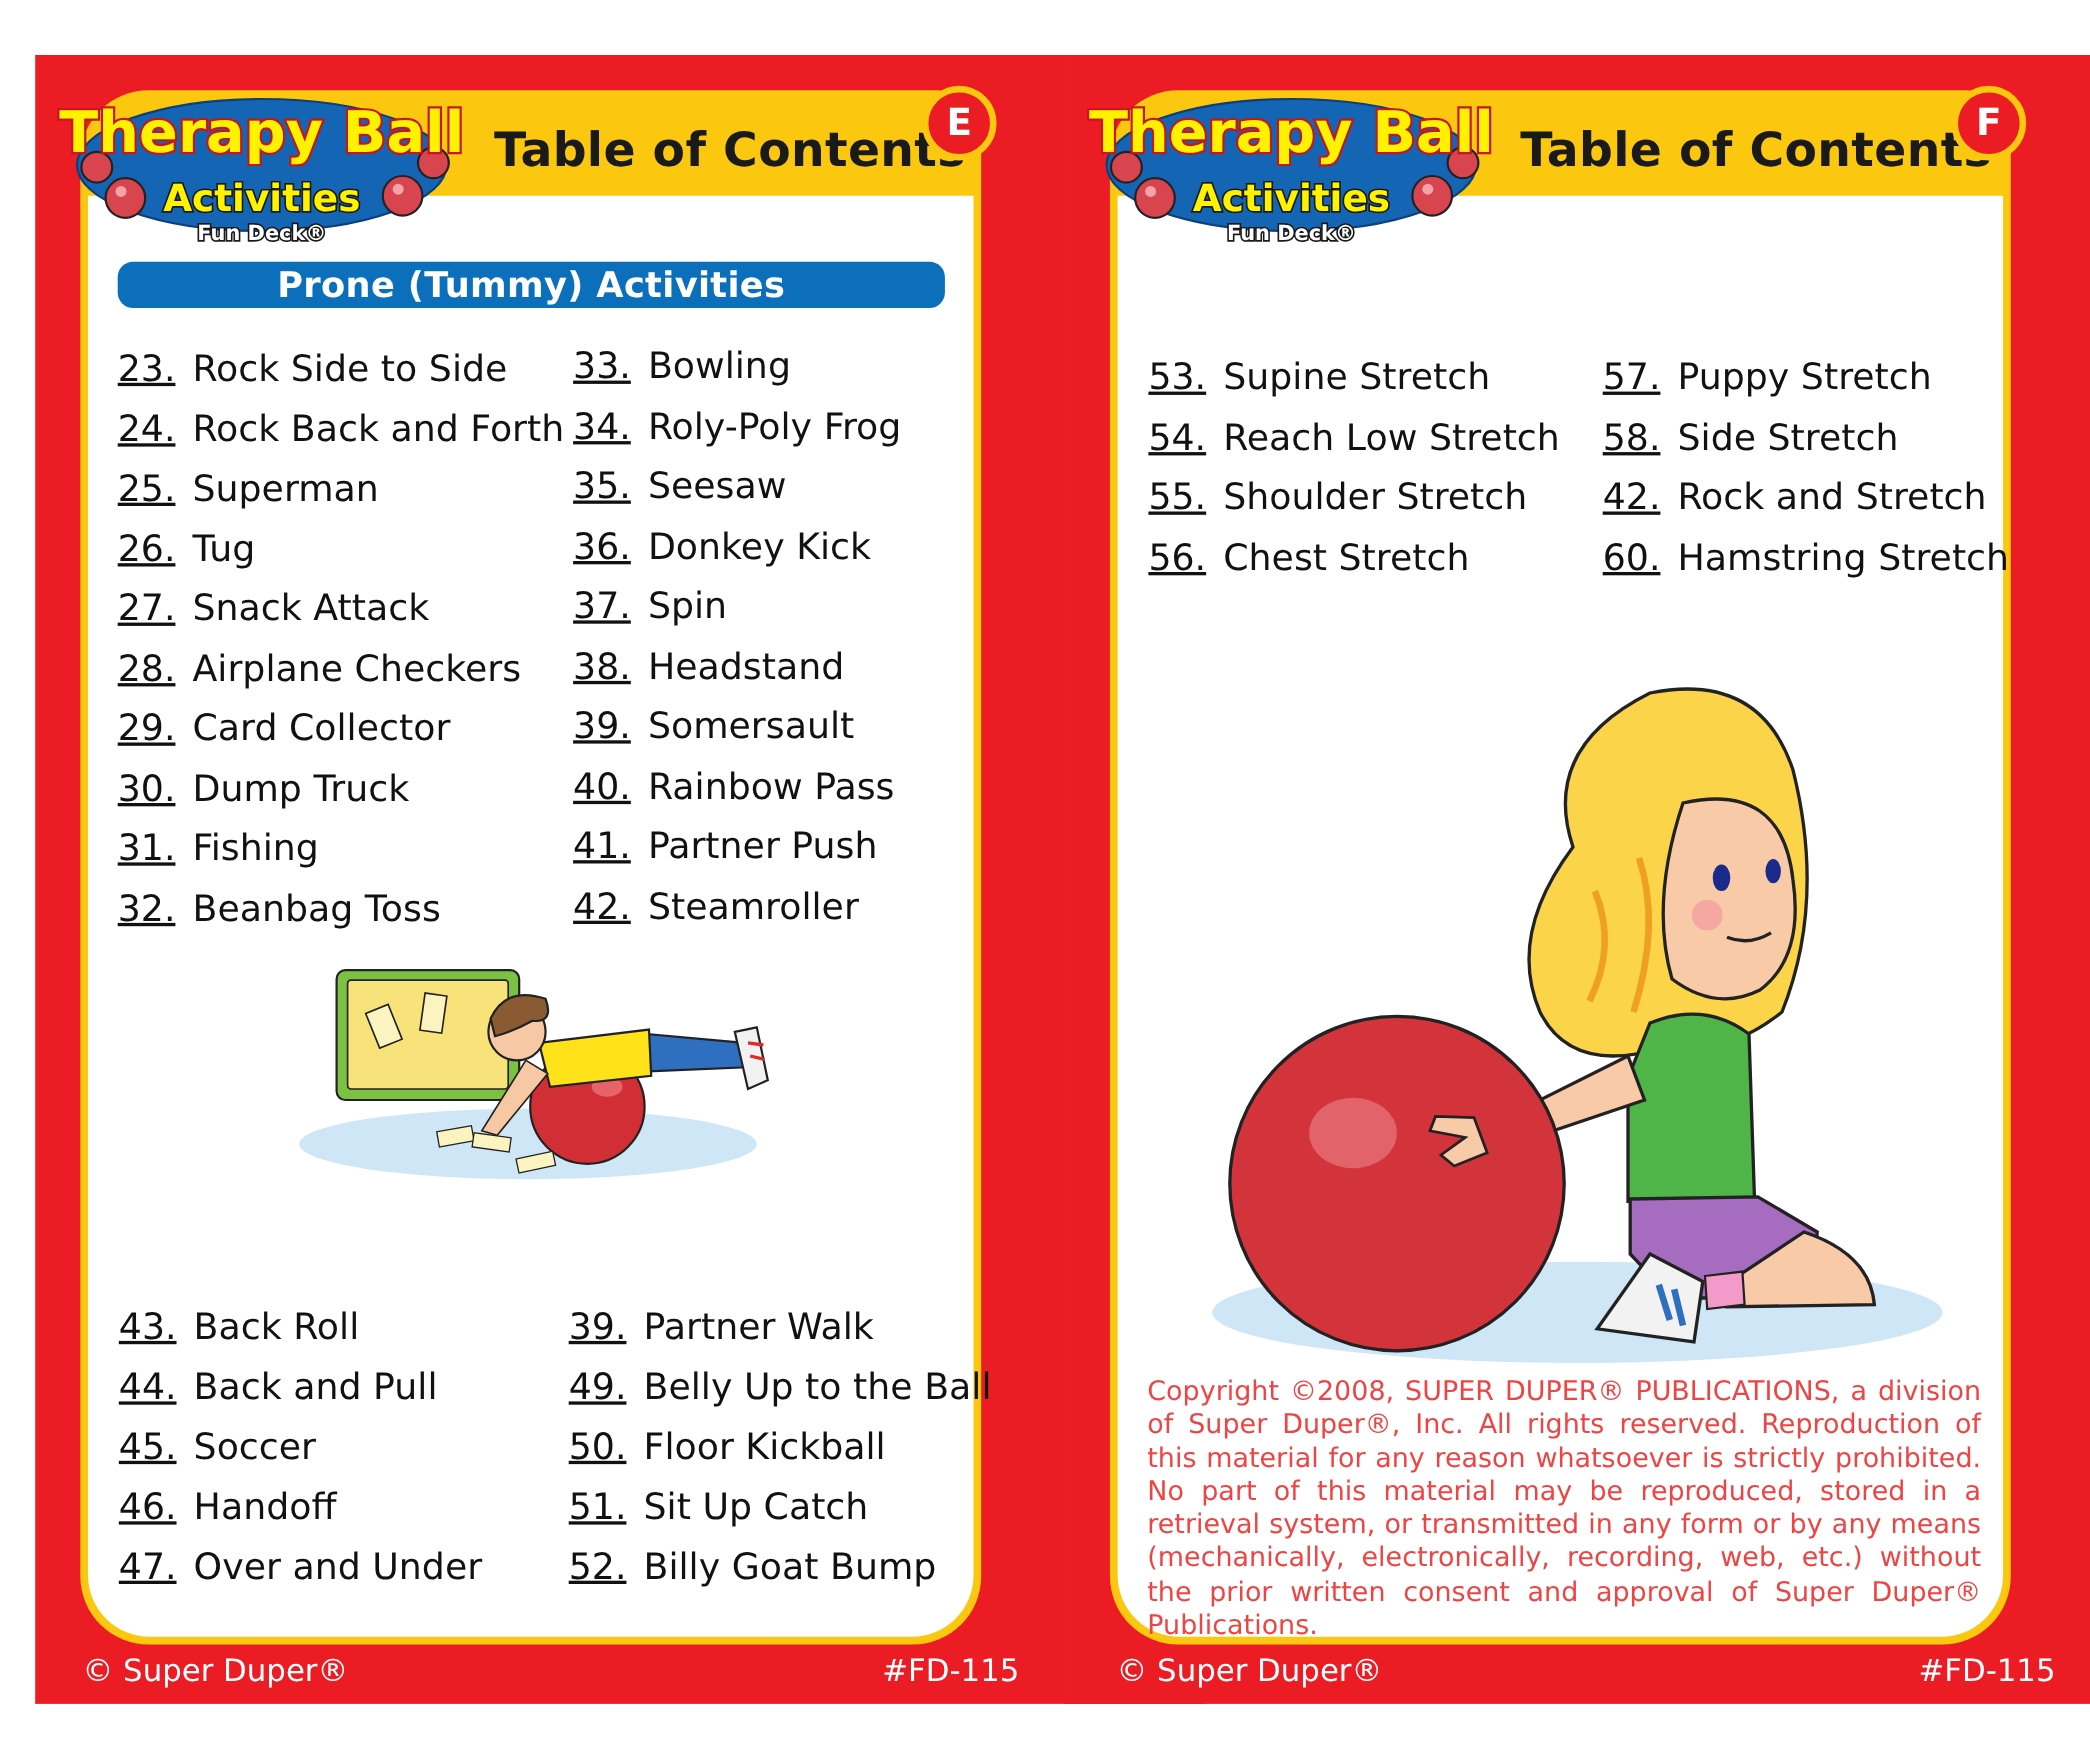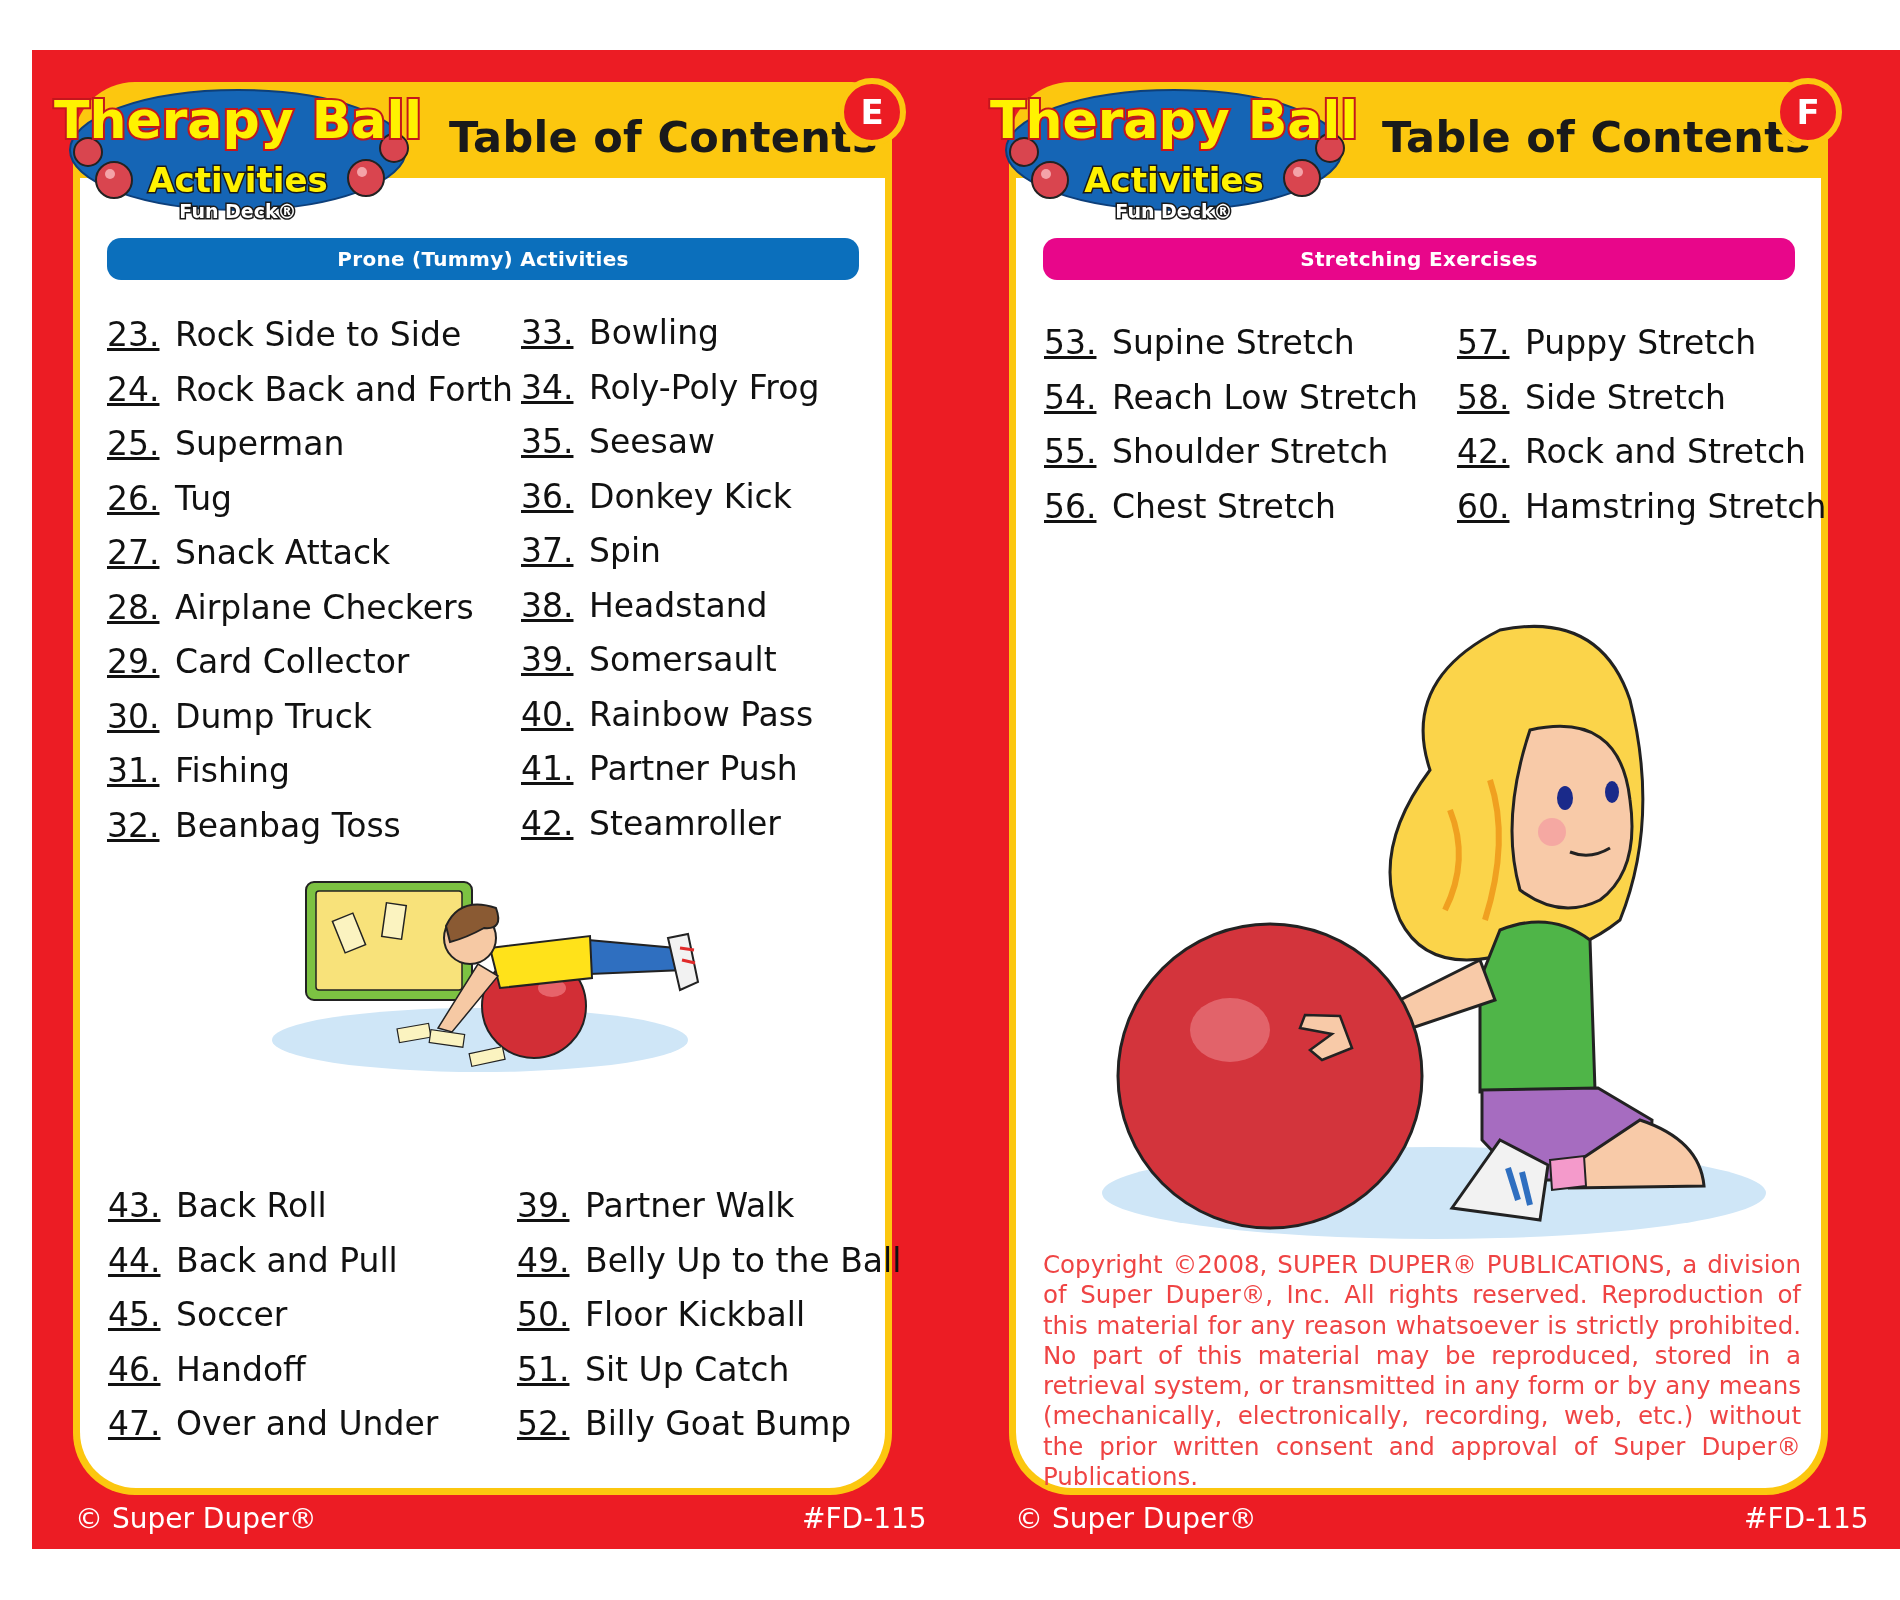--- a/index.html
+++ b/index.html
@@ -30,21 +30,21 @@
     color: #ffffff; font-weight: bold; font-size: 34px;
     display: flex; align-items: center; justify-content: center;
   }
   .logo {
     position: absolute; left: 34px; top: 30px; width: 350px; height: 160px;
   }
   .logo svg { width: 100%; height: 100%; overflow: visible; }
   .section-bar {
     position: absolute; height: 42px; width: 752px;
     border-radius: 14px; color: #ffffff; font-weight: bold;
-    font-size: 20px; text-align: center; line-height: 42px;
+    font-size: 32px; text-align: center; line-height: 42px;
     letter-spacing: 0.3px;
   }
   .list {
     position: absolute; font-size: 33px; color: #111111; line-height: 54.5px;
     white-space: nowrap;
   }
   .list .item { position: relative; height: 54.5px; }
   .list .num { position: absolute; left: 0; text-decoration: underline; }
   .list .label { position: absolute; left: 68px; }
   .copyright {
@@ -261,21 +261,20 @@
       <circle cx="296" cy="92" r="5" fill="#f4a3a8"></circle>
       <text x="172" y="58" text-anchor="middle" font-family="DejaVu Sans, sans-serif" font-weight="bold" font-size="52" fill="#fff200" stroke="#c4161c" stroke-width="4" paint-order="stroke">Therapy Ball</text>
       <text x="172" y="112" text-anchor="middle" font-family="DejaVu Sans, sans-serif" font-weight="bold" font-size="34" fill="#fff200" stroke="#1a1a1a" stroke-width="3" paint-order="stroke">Activities</text>
       <text x="172" y="138" text-anchor="middle" font-family="DejaVu Sans, sans-serif" font-weight="bold" font-size="19" fill="#ffffff" stroke="#1a1a1a" stroke-width="3" paint-order="stroke">Fun Deck®</text>
     </svg>
   </div>
 
   <div class="card-title" style="left:414px;">Table of Contents</div>
   <div class="badge" style="left:806px; top:28px;">F</div>
 
-  <div class="section-bar" style="left:75px; top:188px; background:#e8068a;">Stretching Exercises</div>
 
   <div class="list" style="left:76px; top:266px;">
     <div class="item">
         <span class="num">53.</span>
         <span class="label">Supine Stretch</span>
       </div>
     <div class="item">
         <span class="num">54.</span>
         <span class="label">Reach Low Stretch</span>
       </div>

